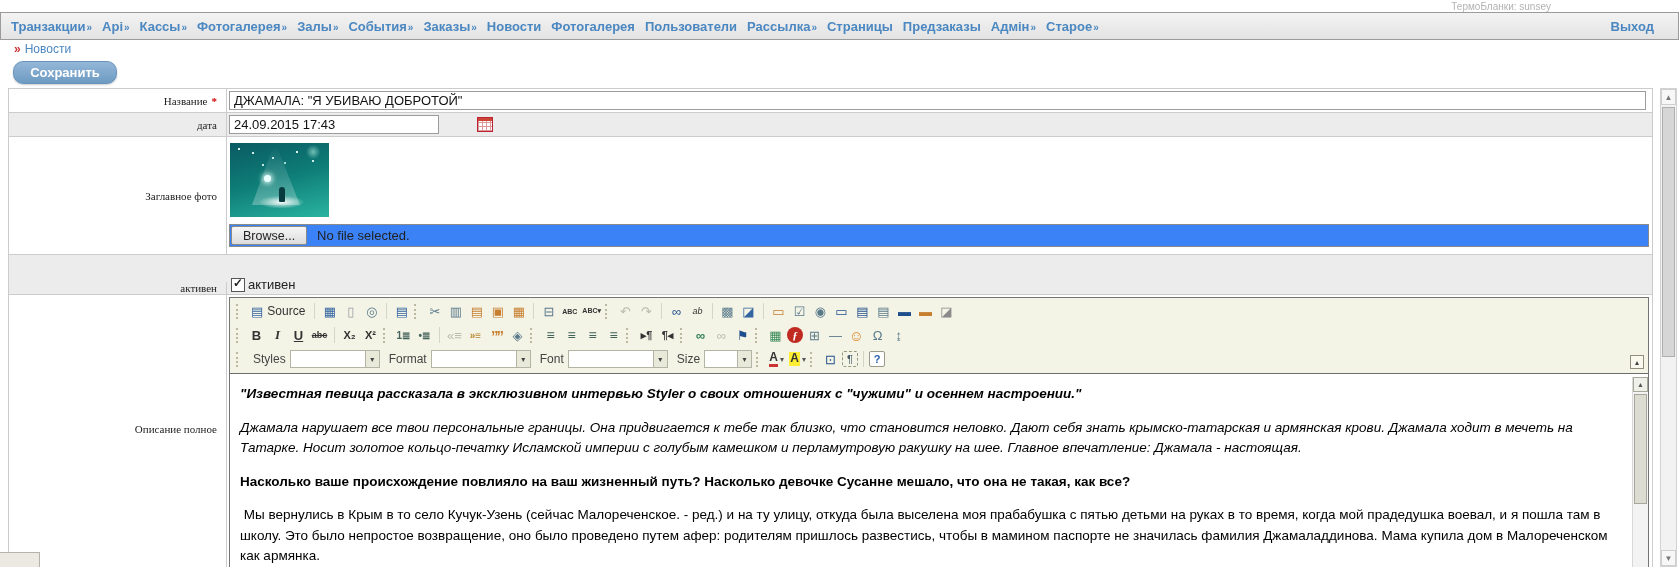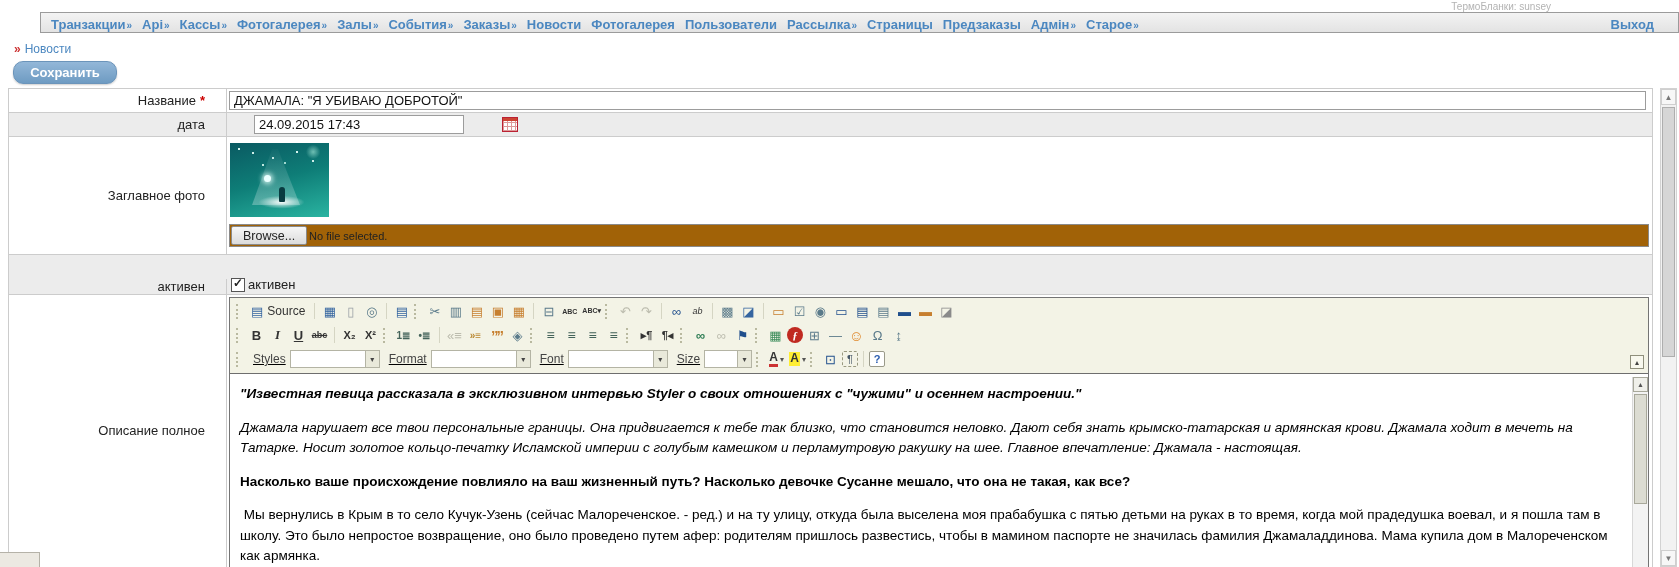--- a/index.html
+++ b/index.html
@@ -3,58 +3,58 @@
 <meta charset="utf-8">
 <style>
   * { box-sizing: border-box; margin: 0; padding: 0; }
   html,body { width:1679px; height:567px; overflow:hidden; background:#fff;
     font-family:"Liberation Sans", sans-serif; position:relative; }
 
   
   .userbar { position:absolute; top:1px; right:128px; font-size:10px; color:#b3b3b3; }
 
   
-  .nav { position:absolute; top:12px; left:0; right:0; height:21px;
+  .nav { position:absolute; top:12px; left:0; right:0; height:28px;
     background:linear-gradient(#f3f3f3,#e3e3e3); border:1px solid #9b9b9b;
-    display:flex; align-items:flex-end; padding-left:10px; font-size:13px; font-weight:bold;margin-left:40px; }
+    display:flex; align-items:center; padding-left:10px; font-size:13px; font-weight:bold; }
   .nav-item { color:#4b87c0; margin-right:10px; display:inline-flex; align-items:baseline; cursor:pointer; white-space:nowrap; }
   .nav-arrow { font-size:10px; margin-left:1px; }
   .logout { position:absolute; right:24px; color:#4b87c0; font-weight:bold; font-size:13px; cursor:pointer; }
 
   
   .crumbs { position:absolute; top:42px; left:14px; font-size:12px; }
   .crumb-arrow { color:#cc3333; font-weight:bold; }
   .crumb-link { color:#4b87c0; margin-left:4px; cursor:pointer; }
 
   
   .save-btn { position:absolute; top:61px; left:13px; width:104px; height:23px;
     background:linear-gradient(#93b7d8,#6e9bc2); border:1px solid #6b94ba; border-radius:10px;
     color:#fff; font-weight:bold; font-size:13px; text-align:center; line-height:21px;
     box-shadow:0 1px 2px rgba(0,0,0,.2); cursor:pointer; }
 
   
   .form-table { position:absolute; top:88px; left:8px; width:1645px; border:1px solid #ccc; border-bottom:none; }
   .frow { display:flex; border-bottom:1px solid #ccc; }
   .frow.gray { background:#ececec; }
   .lbl-cell { width:218px; flex:0 0 218px; border-right:1px solid #ccc;
-    display:flex; align-items:center; justify-content:flex-end; padding-right:21px;
-    font-size:13px; color:#222; }
+    display:flex; align-items:center; justify-content:flex-end; padding-right:9px;
+    font-size:11px; color:#222;font-family:Liberation Serif, serif; }
   .val-cell { flex:1; position:relative; padding:2px; }
   .req { color:#cc0000; font-weight:bold; margin-left:4px; }
 
   .row-title { height:24px; }
   .row-date  { height:24px; }
   .row-photo { height:118px; }
   .row-active{ height:40px;align-items:flex-end; }
   .row-desc  { height:600px; }
   .row-desc .lbl-cell { align-items:flex-start; padding-top:128px; }
 
   .txt-input { width:calc(100% - 4px); height:19px; border:1px solid #9c9c9c; font-size:13px;
     padding:1px 4px; font-family:"Liberation Sans",sans-serif; color:#111; background:#fff; }
-  .date-wrap { position:relative; width:242px; display:inline-block;margin-left:25px; }
+  .date-wrap { position:relative; width:242px; display:inline-block; }
   .date-input { width:210px; height:19px; border:1px solid #9c9c9c; font-size:13px; padding:1px 4px;
     font-family:"Liberation Sans",sans-serif; color:#111; background:#fff; }
   .cal-icon { position:absolute; right:-22px; top:2px; width:16px; height:15px; cursor:pointer;
     background-color:#fff; border:1px solid #b23;
     background-image:linear-gradient(#c43,#c43),
       repeating-linear-gradient(90deg,#d99 0 1px,transparent 1px 4px),
       repeating-linear-gradient(#d99 0 1px,transparent 1px 4px);
     background-size:100% 3px,100% 100%,100% 100%; background-repeat:no-repeat; }
 
   
@@ -67,25 +67,25 @@
     background:linear-gradient(to bottom, rgba(255,255,255,.02), rgba(255,255,255,.28));
     clip-path:polygon(42% 0, 54% 0, 100% 100%, 0 100%); }
   .thumb .figure { position:absolute; left:49px; top:44px; width:6px; height:15px;
     background:#083b40; border-radius:3px 3px 1px 1px; }
   .thumb .orb { position:absolute; left:34px; top:32px; width:7px; height:7px; border-radius:50%;
     background:#eaffff; box-shadow:0 0 5px 2px rgba(230,255,250,.8); }
   .thumb .stars { position:absolute; left:8px; top:5px; width:2px; height:2px; background:#d8f5ef;
     box-shadow:14px 4px #cdeee8, 34px 9px #bfe8e0, 58px 3px #d8f5ef, 74px 12px #cdeee8, 46px 14px #9fd8cf, 24px 16px #bfe8e0; }
 
   .filebox { position:absolute; left:2px; right:3px; top:87px; height:23px; border:1px solid #8a8a8a;
-    background:#a16207; display:flex; align-items:center; }
+    background:#3b82f6; display:flex; align-items:center; }
   .browse-btn { margin:1px 0 1px 1px; height:19px; padding:0 11px; display:flex; align-items:center;
     background:linear-gradient(#f6f6f6,#dcdcdc); border:1px solid #8a8a8a; border-radius:2px;
     font-size:12.5px; color:#222; cursor:pointer; }
-  .file-status { margin-left:2px; font-size:11px; color:#222; }
+  .file-status { margin-left:10px; font-size:13px; color:#222; }
 
   
   .row-active .val-cell { display:flex; align-items:center; padding-left:4px; }
   .cb { width:14px; height:14px; border:1px solid #555; background:#fff; display:inline-block;
     position:relative; cursor:pointer; }
   .cb-check { position:absolute; left:1px; top:-3px; font-size:12px; font-weight:bold; color:#222; }
   .cb-label { margin-left:3px; font-size:13px; color:#222; }
 
   
   .editor { position:absolute; left:2px; right:3px; top:2px; bottom:0; border:1px solid #747474; background:#fff; }
@@ -116,21 +116,21 @@
   .imgc{color:#3b8c5a;}
   .flash{background:#c02a21;color:#fff;border-radius:50%;width:16px;height:16px;min-width:16px;
     font-size:11px;font-style:italic;font-weight:bold;font-family:"Liberation Serif",serif;}
   .smiley{color:#e08a2e;font-size:15px;}
   .about{color:#2a5db0;font-weight:bold;border:1px solid #9a9a8a;background:#fff;width:16px;height:16px;min-width:16px;font-size:11px;}
   .blocks{color:#456;border:1px dashed #99997f;width:16px;height:16px;min-width:16px;font-size:11px;}
   .txtcolor .color-g{font-weight:bold;color:#333;border-bottom:3px solid #cc3333;line-height:1.05;font-size:12px;}
   .bgcolor  .color-g{font-weight:bold;color:#333;background:#ffee33;line-height:1.15;font-size:12px;padding:0 1px;}
   .color-arrow{font-size:8px;color:#555;margin-left:2px;}
 
-  .tb-dd { display:inline-flex; align-items:center; margin:12px 2px;text-decoration:underline; }
+  .tb-dd { display:inline-flex; align-items:center; margin:12px 2px; }
   .dd-label { font-size:12px; color:#444; margin:0 4px 0 5px; }
   .dd-box { height:18px; background:#fff; border:1px solid #b4b4a4; position:relative; display:inline-block; cursor:pointer; }
   .dd-arrow { position:absolute; right:0; top:0; bottom:0; width:14px; background:#e9e9da;
     border-left:1px solid #b4b4a4; font-size:8px; color:#444; display:flex; align-items:center; justify-content:center; }
 
   .tb-collapse { position:absolute; right:4px; bottom:4px; width:14px; height:14px; background:#f8f8ee;
     border:1px solid #8f8f7c; font-size:8px; color:#444; display:flex; align-items:center; justify-content:center; cursor:pointer; }
 
   .content-wrap { position:absolute; left:0; right:0; top:79px; bottom:0; background:#fff; }
   .content-body { position:absolute; left:0; top:0; right:16px; bottom:0; padding:7px 12px 0 10px;

